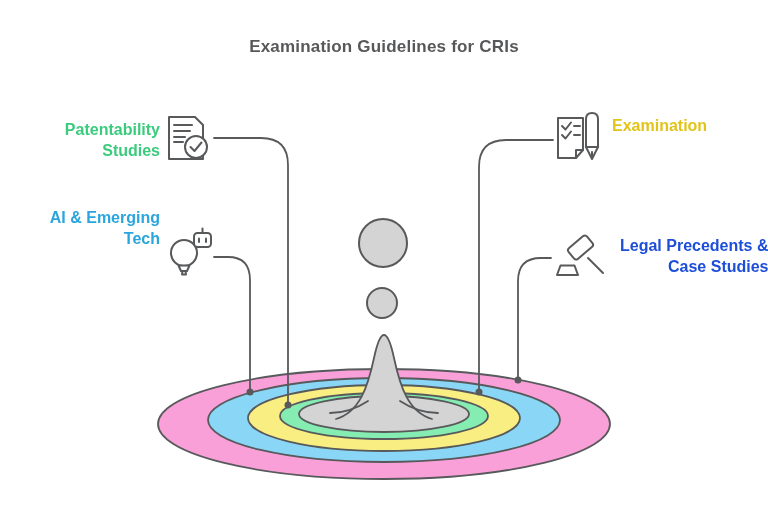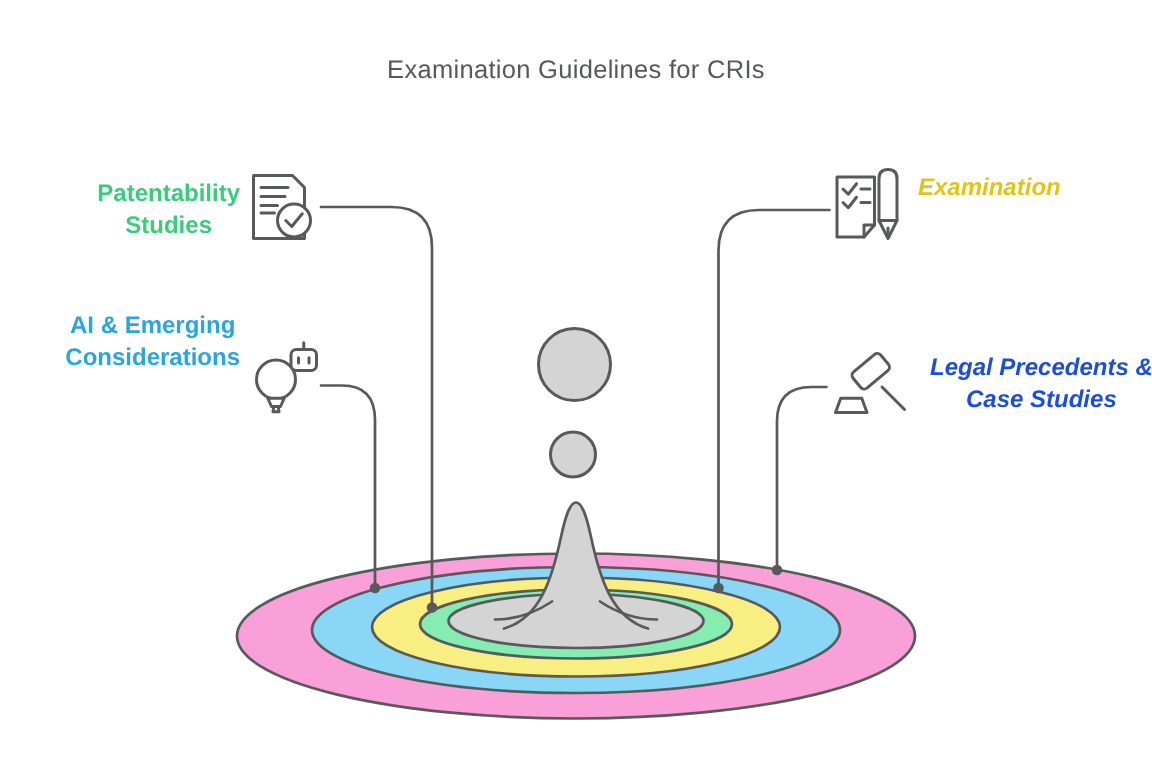--- a/index.html
+++ b/index.html
@@ -2,25 +2,25 @@
 <html><head>
 <meta charset="utf-8">
 <style>
   html,body { margin:0; padding:0; background:#ffffff; }
   .stage {
     position:relative; width:768px; height:517px; background:#ffffff;
     font-family:"Liberation Sans", sans-serif; overflow:hidden;
   }
   .title {
     position:absolute; left:0; top:37px; width:100%; text-align:center;
-    font-size:17px; font-weight:normal; color:#57585a; letter-spacing:0.2px;
+    font-size:17px; font-weight:bold; color:#57585a; letter-spacing:0.2px;
   }
   .label { position:absolute; font-weight:bold; font-size:16px; line-height:21px; white-space:nowrap; }
-  .label.right-align { text-align:center; }
-  .label.left-align  { text-align:center;font-style:italic; }
+  .label.right-align { text-align:right; }
+  .label.left-align  { text-align:right; }
   .lbl-patentability { color:#3bcb7d; right:608px; top:119px; }
   .lbl-ai            { color:#2aa5dd; right:608px; top:207px; }
   .lbl-examination   { color:#e2c418; left:612px;  top:115px; }
   .lbl-legal         { color:#1d4ed8; left:620px;  top:235px; }
   .scene, .icon { position:absolute; }
   .scene { left:0; top:0; }
   .icon-doc   { left:164px; top:112px; }
   .icon-bulb  { left:164px; top:226px; }
   .icon-list  { left:553px; top:110px; }
   .icon-gavel { left:553px; top:232px; }
@@ -115,21 +115,21 @@
     </g>
   </svg>
 
   <div class="label right-align lbl-patentability">
     <div>Patentability</div>
     <div>Studies</div>
   </div>
 
   <div class="label right-align lbl-ai">
     <div>AI &amp; Emerging</div>
-    <div>Considerations</div>
+    <div>Tech</div>
   </div>
 
   <div class="label left-align lbl-examination">
     <div>Examination</div>
   </div>
 
   <div class="label left-align lbl-legal">
     <div>Legal Precedents &amp;</div>
     <div>Case Studies</div>
   </div>

